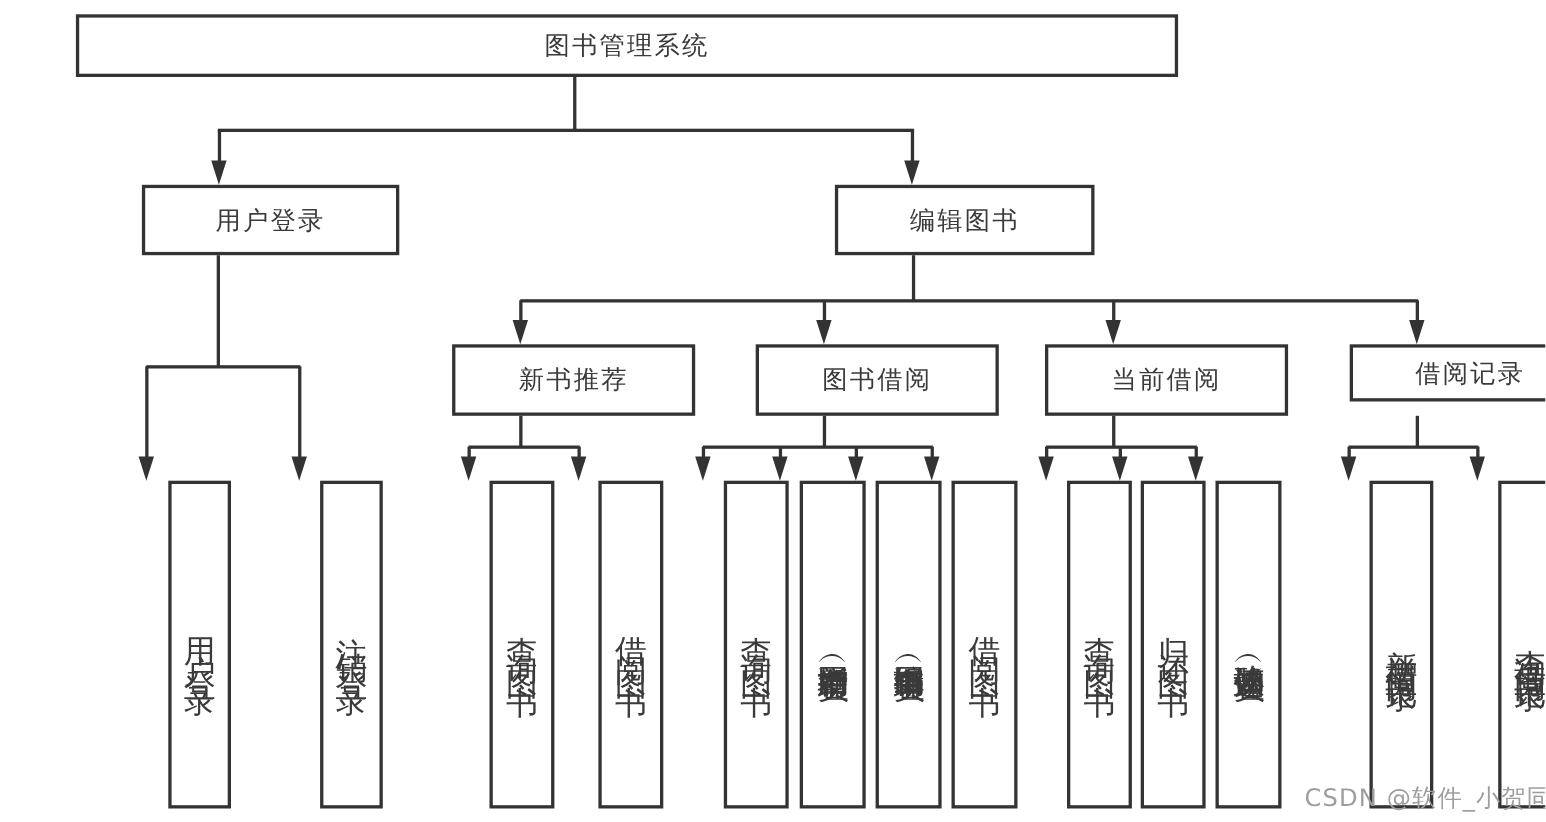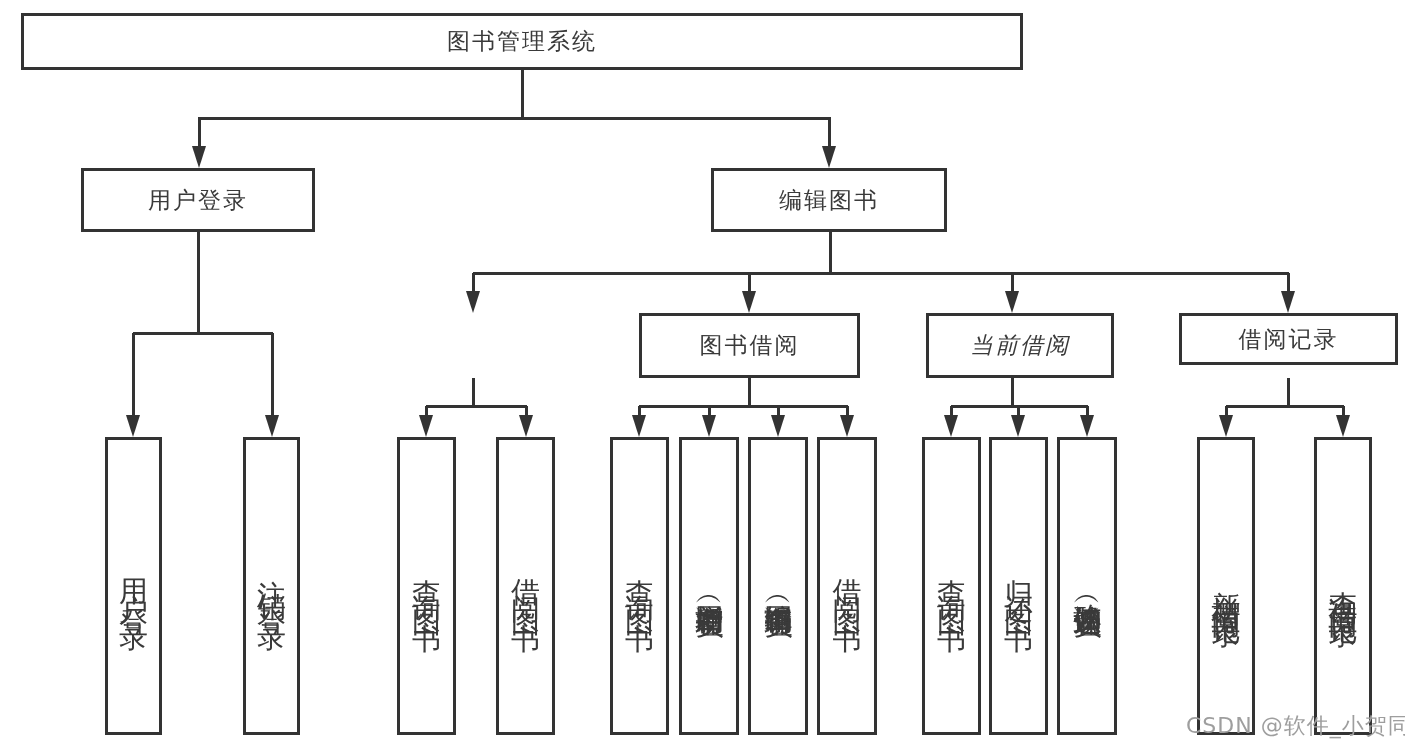--- a/index.html
+++ b/index.html
@@ -13,20 +13,21 @@
   }
   .node {
     position: absolute;
     box-sizing: border-box;
     border: 3px solid #333333;
     background: #ffffff;
     display: flex;
     align-items: center;
     justify-content: center;
     color: #3a3a3a;
+    margin-left: 48px;
   }
   .node.h { font-size: 23px; letter-spacing: 2px; }
   .node.root { font-size: 23px; }
   .leaf span {
     writing-mode: vertical-rl;
     text-orientation: mixed;
     font-size: 29px;
     letter-spacing: 15px;
     color: #3a3a3a;
     line-height: 1;
@@ -63,24 +64,27 @@
     <span>图书管理系统</span>
   </div>
 
   <div class="node h" style="left:81px; top:168px; width:234px; height:64px;">
     <span>用户登录</span>
   </div>
   <div class="node h" style="left:711px; top:168px; width:236px; height:64px;">
     <span>编辑图书</span>
   </div>
 
+  <div class="node h" style="left:363px; top:313px; width:221px; height:65px;">
+    <span>新书推荐</span>
+  </div>
   <div class="node h" style="left:639px; top:313px; width:221px; height:65px;">
     <span>图书借阅</span>
   </div>
-  <div class="node h" style="left:926px; top:313px; width:188px; height:65px;font-style:italic;">
+  <div class="node h" style="left:902px; top:313px; width:221px; height:65px;">
     <span>当前借阅</span>
   </div>
   <div class="node h" style="left:1179px; top:313px; width:219px; height:52px;">
     <span>借阅记录</span>
   </div>
 
   <div class="node leaf" style="left:105px; top:437px; width:57px; height:298px;">
     <span>用户登录</span>
   </div>
   <div class="node leaf" style="left:243px; top:437px; width:57px; height:298px;">

